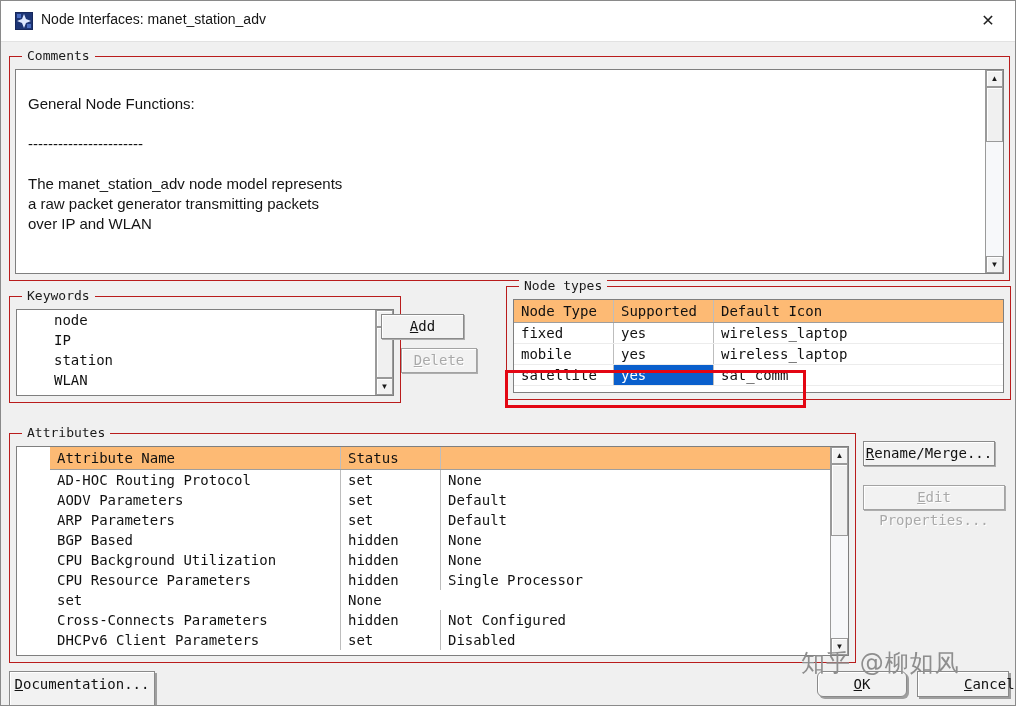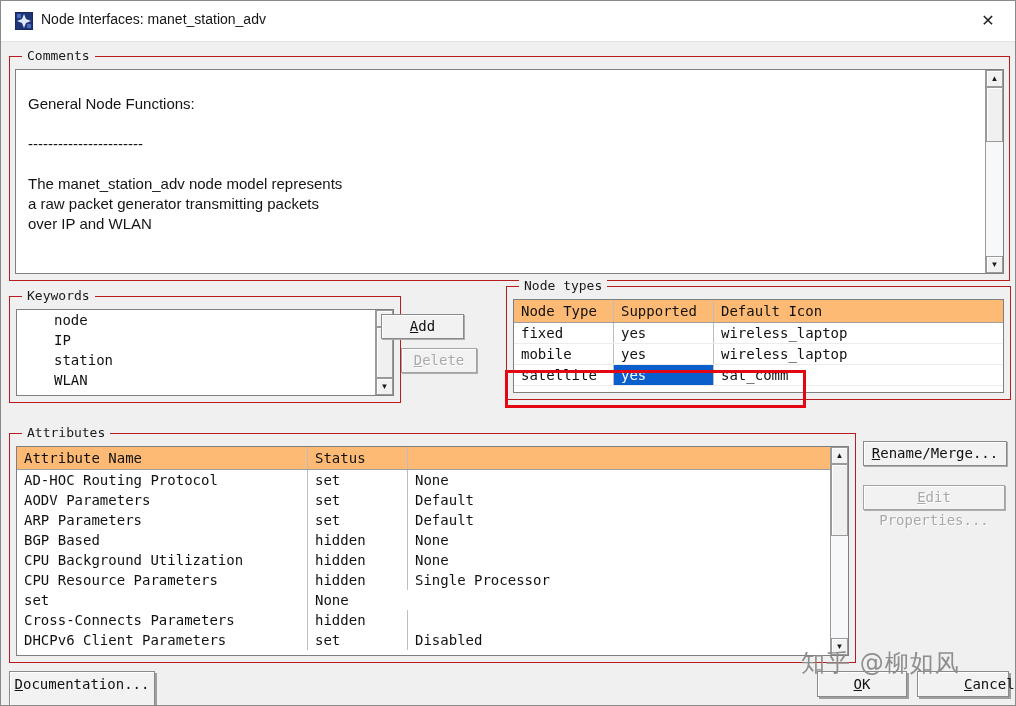--- a/index.html
+++ b/index.html
@@ -56,21 +56,21 @@
     color:#141414; overflow:hidden;
   }
   .kw-list {
     position:absolute; left:0; top:0; right:18px; bottom:0; overflow:hidden;
     font-family:"DejaVu Sans Mono","Liberation Mono",monospace; font-size:14px;margin-left:30px;
   }
   .kw-item { height:20px; line-height:20px; padding-left:7px; }
   
   .tbl { position:absolute; left:0; top:0; right:0; bottom:0; overflow:hidden;
          font-family:"DejaVu Sans Mono","Liberation Mono",monospace; font-size:14px; }
-  .tbl.with-sb { right:18px; }
+  .tbl.with-sb { right:18px;padding-left:33px; }
   .t-row { display:grid; height:20px; line-height:20px; }
   .t-row.hdr { height:22px; line-height:22px; background:#fdba74; border-bottom:1px solid #9e9e9e; }
   .nt-cols { grid-template-columns:100px 100px 1fr; }
   .at-cols { grid-template-columns:291px 100px 1fr; }
   .t-cell { padding-left:7px; overflow:hidden; white-space:nowrap; }
   .t-cell.sep { border-right:1px solid #bdbdbd; }
   .nt-row { border-bottom:1px solid #ececec; }
   .cell-selected { background:#0a5fcc; color:#ffffff; }
   
   .btn {
@@ -232,20 +232,21 @@
           <div class="t-cell sep">hidden</div>
           <div class="t-cell">Single Processor</div>
         </div>
         <div class="t-row at-cols">
           <div class="t-cell sep">set</div>
           <div class="t-cell">None</div>
         </div>
         <div class="t-row at-cols">
           <div class="t-cell sep">Cross-Connects Parameters</div>
           <div class="t-cell sep">hidden</div>
+          <div class="t-cell">Not Configured</div>
         </div>
         <div class="t-row at-cols">
           <div class="t-cell sep">DHCPv6 Client Parameters</div>
           <div class="t-cell sep">set</div>
           <div class="t-cell">Disabled</div>
         </div>
       </div>
       <div class="scrollbar">
         <div class="sb-btn">
             <span>▲</span>
@@ -253,22 +254,22 @@
         <div class="sb-track">
           <div class="sb-thumb" style="top:0; height:72px;"></div>
         </div>
         <div class="sb-btn">
             <span>▼</span>
           </div>
       </div>
     </div>
   </div>
 
-  <div class="btn" style="left:862px; top:440px; width:144px; height:25px; line-height:23px;text-align:center;">Rename/Merge...</div>
+  <div class="btn" style="left:862px; top:440px; width:132px; height:25px; line-height:23px;text-align:center;">Rename/Merge...</div>
   <div class="btn disabled" style="left:862px; top:484px; width:142px; height:25px; line-height:23px;">Edit Properties...</div>
 
   <div class="btn big" style="left:8px; top:670px; width:146px; height:42px; line-height:24px;text-align:center;">Documentation...</div>
-  <div class="btn big" style="left:816px; top:670px; width:90px; height:26px; line-height:24px;">OK</div>
+  <div class="btn big" style="left:816px; top:670px; width:90px; height:26px; line-height:24px;border-radius:6px;">OK</div>
   <div class="btn big" style="left:916px; top:670px; width:92px; height:26px; line-height:24px;padding-left:46px;">Cancel</div>
 
   <div class="watermark">知乎 @柳如风</div>
 
 </div>
 
 </body></html>

